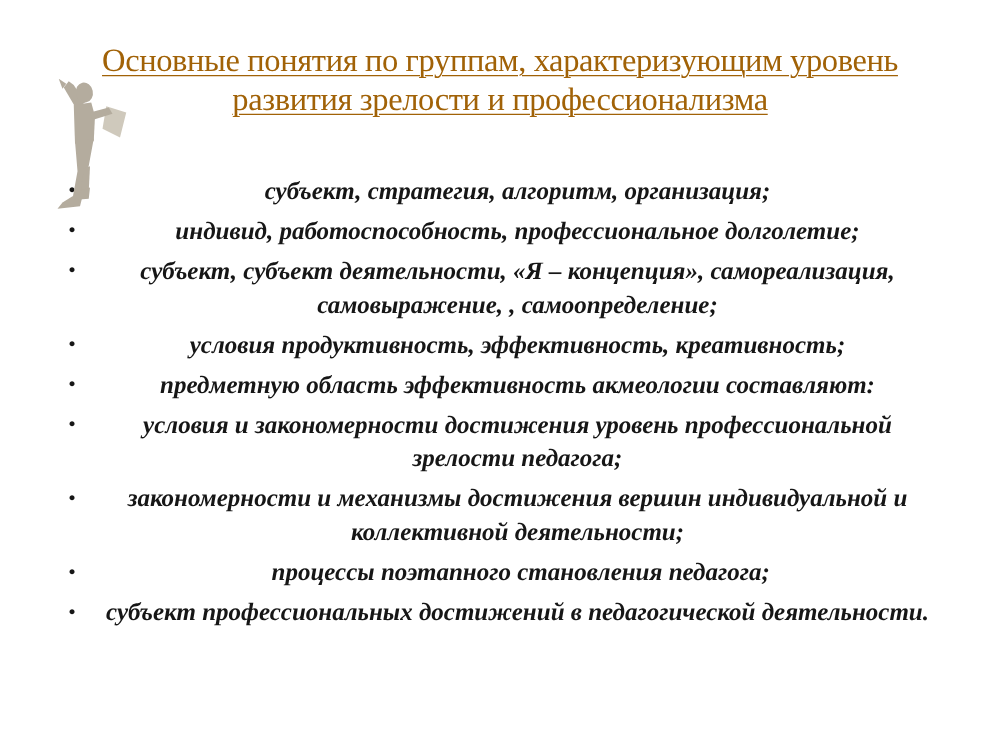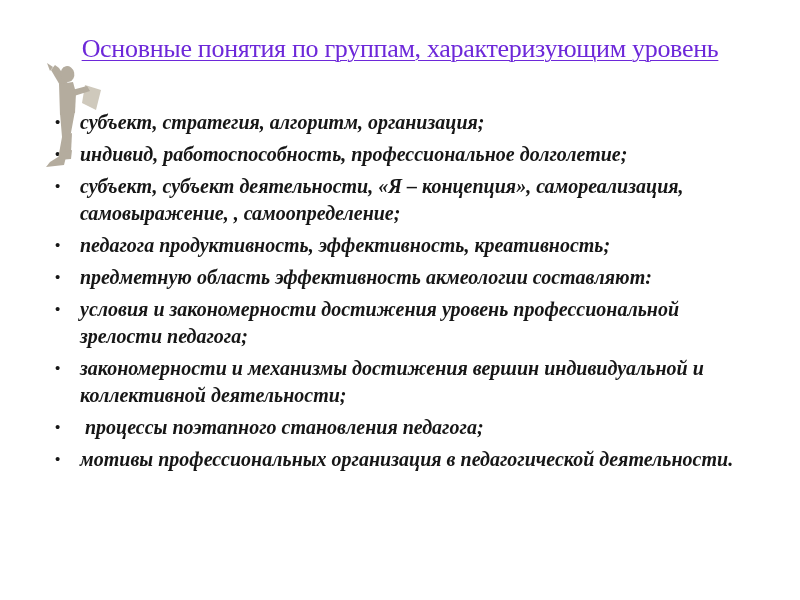--- a/index.html
+++ b/index.html
@@ -62,29 +62,31 @@
     width: 25px;
     font-size: 15px;
     font-style: normal;
     line-height: 27px;
     color: #161616;
   }
   .bullets .text {
     flex: 1 1 auto;
     max-width: 668px;
     white-space: pre-wrap;
+    text-align: center;
   }
 </style>
 </head>
 <body>
 
 <div class="slide" style="background: rgb(255, 255, 255);">
 
-  <h1 class="title" style="color: #6d28d9;">
+  <h1 class="title" style="color: #a16207;">
     <span class="title-line">Основные понятия по группам, характеризующим уровень</span>
+    <span class="title-line">развития зрелости и профессионализма</span>
   </h1>
 
   <div class="figure-wrap" style="color: rgb(180, 172, 158);">
     <svg width="62" height="108" viewBox="0 0 62 108" xmlns="http://www.w3.org/2000/svg">
 
       <polygon points="45,22 61,27 56,47 42,40" fill="#CFC9BC"></polygon>
       <g fill="currentColor">
 
         <polygon points="21,24 11,7 15,2 19,5 28,19"></polygon>
         <polygon points="10,8 7,0 13,4"></polygon>
@@ -112,37 +114,37 @@
     <li>
       <span class="marker" style="color: rgb(22, 22, 22);">•</span>
       <span class="text">индивид, работоспособность, профессиональное долголетие;</span>
     </li>
     <li>
       <span class="marker" style="color: rgb(22, 22, 22);">•</span>
       <span class="text">субъект, субъект деятельности, «Я – концепция», самореализация, самовыражение, , самоопределение;</span>
     </li>
     <li>
       <span class="marker" style="color: rgb(22, 22, 22);">•</span>
-      <span class="text">педагога продуктивность, эффективность, креативность;</span>
+      <span class="text">условия продуктивность, эффективность, креативность;</span>
     </li>
     <li>
       <span class="marker" style="color: rgb(22, 22, 22);">•</span>
       <span class="text">предметную область эффективность акмеологии составляют:</span>
     </li>
     <li>
       <span class="marker" style="color: rgb(22, 22, 22);">•</span>
       <span class="text">условия и закономерности достижения уровень профессиональной зрелости педагога;</span>
     </li>
     <li>
       <span class="marker" style="color: rgb(22, 22, 22);">•</span>
       <span class="text">закономерности и механизмы достижения вершин индивидуальной и коллективной деятельности;</span>
     </li>
     <li>
       <span class="marker" style="color: rgb(22, 22, 22);">•</span>
       <span class="text"> процессы поэтапного становления педагога;</span>
     </li>
     <li>
       <span class="marker" style="color: rgb(22, 22, 22);">•</span>
-      <span class="text">мотивы профессиональных организация в педагогической деятельности.</span>
+      <span class="text">субъект профессиональных достижений в педагогической деятельности.</span>
     </li>
   </ul>
 
 </div>
 
 </body></html>

